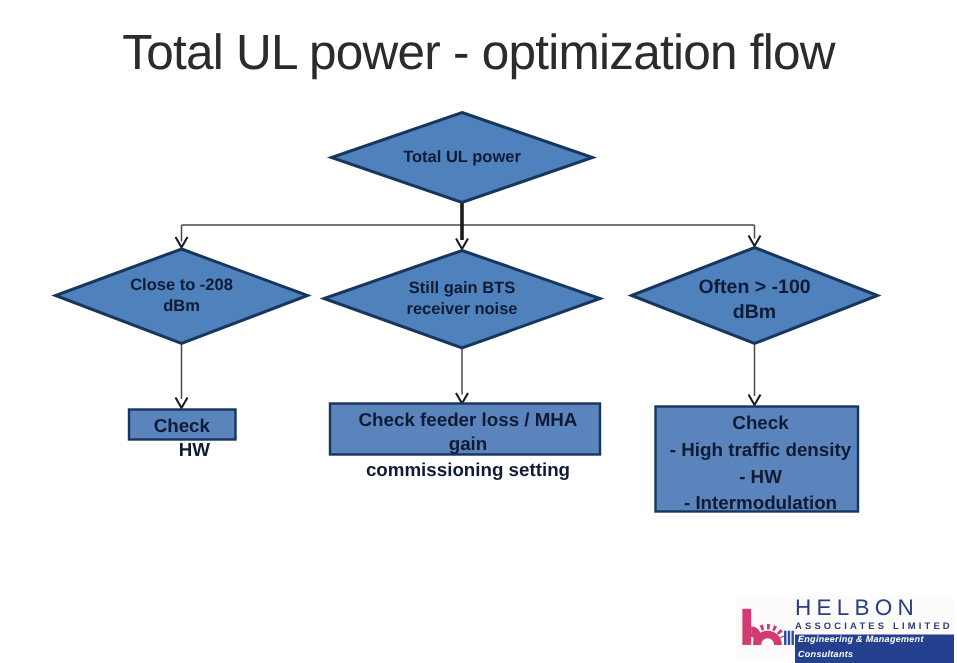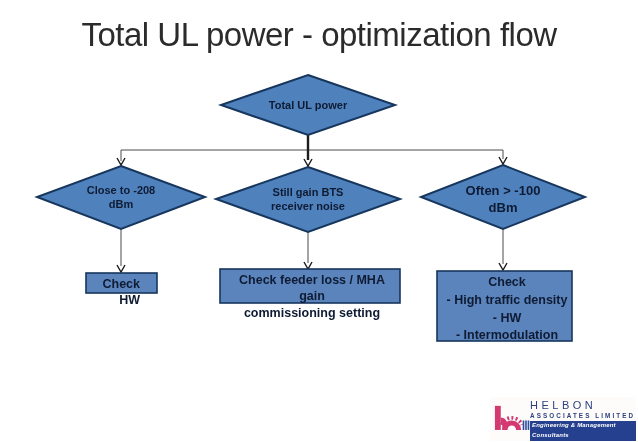--- a/index.html
+++ b/index.html
@@ -27,21 +27,21 @@
   .lbl-act1{left:226px;top:272px;width:172px;font-size:12.5px;line-height:1.3;}
   .lbl-act2{left:444px;top:274px;width:126px;font-size:12.5px;line-height:1.42;}
   
   .logo{
     position:absolute;left:490px;top:397px;width:146px;height:44px;
     background:#fefbfb;display:flex;align-items:center;
   }
   .logo-icon{flex:0 0 38px;height:40px;margin-left:2px;}
   .logo-text{flex:1;display:flex;flex-direction:column;align-items:flex-start;padding-top:3px;}
   .logo-name{
-    font-size:11px;letter-spacing:3.5px;color:#2a3f7e;font-weight:400;
+    font-size:15px;letter-spacing:3.5px;color:#2a3f7e;font-weight:400;
     line-height:1;
   }
   .logo-sub{
     font-size:6.3px;letter-spacing:2.1px;color:#2a3f7e;font-weight:700;
     line-height:1.5;
   }
   .logo-tagline{
     background:#25408f;color:#ffffff;font-size:6px;font-style:italic;
     font-weight:700;line-height:1.6;padding:0 4px 1px 2px;letter-spacing:0.2px;
     margin-top:1px;

